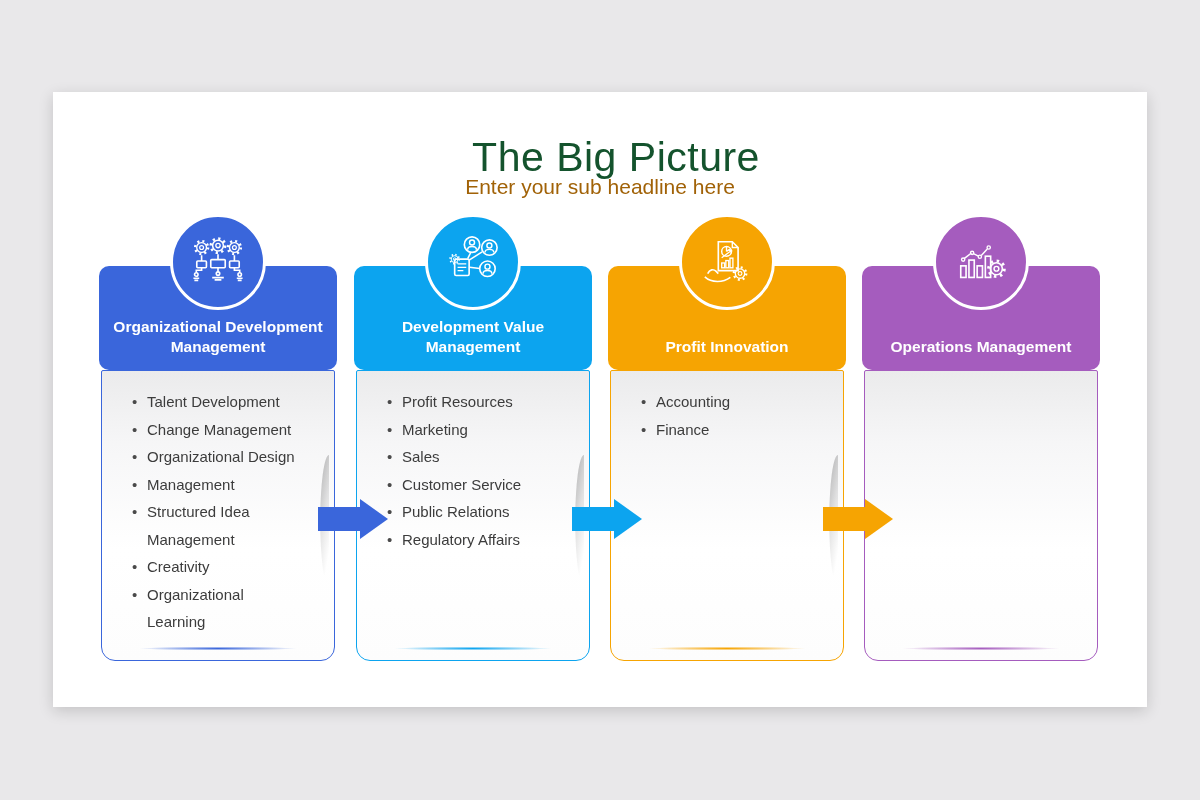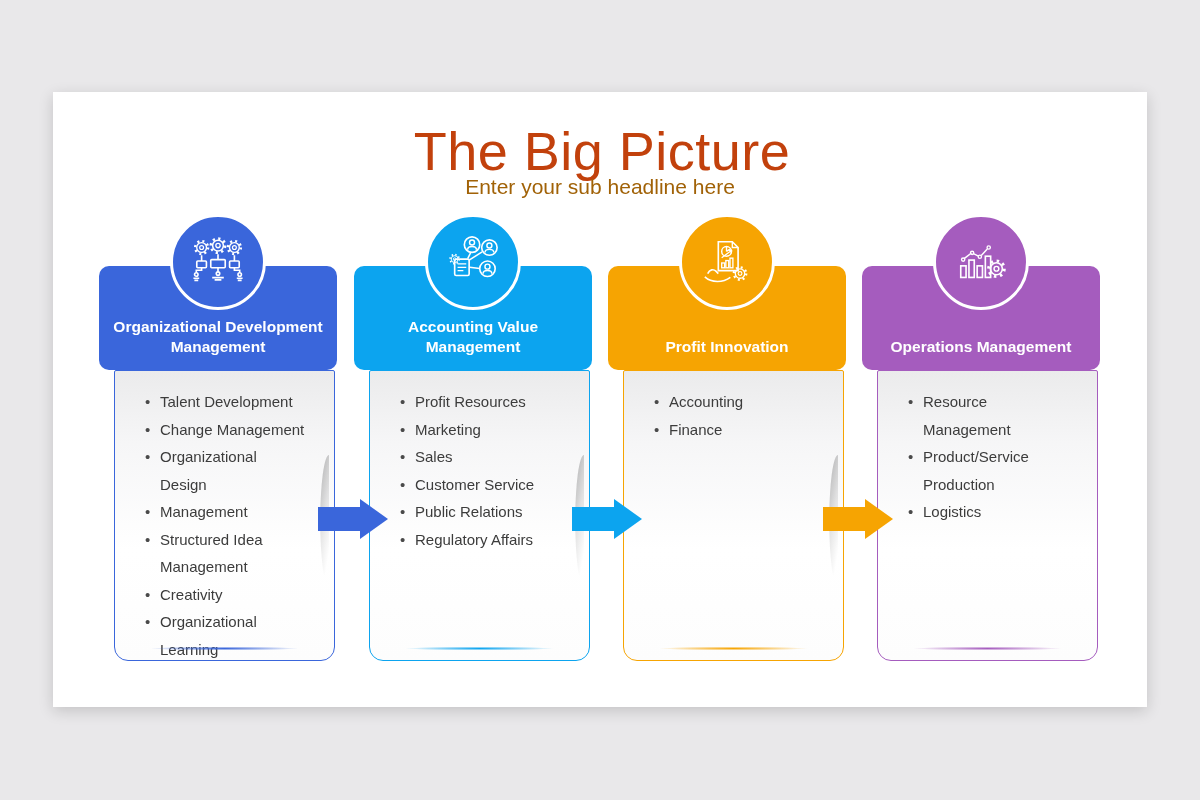--- a/index.html
+++ b/index.html
@@ -9,22 +9,22 @@
     font-family:"Liberation Sans", sans-serif;
     position:relative;overflow:hidden;
   }
   .slide{
     position:absolute;left:53px;top:92px;width:1094px;height:615px;
     background:#ffffff;
     box-shadow:0 4px 14px rgba(0,0,0,0.16);
   }
   .title{
     position:absolute;top:26px;left:0;width:100%;
-    text-align:center;font-size:54px;font-weight:400;color:#c2410c;
-    letter-spacing:0.5px;margin:2px;
+    text-align:center;font-size:41px;font-weight:400;color:#14532d;
+    letter-spacing:0.5px;margin:16px;
   }
   .subtitle{
     position:absolute;top:83px;left:0;width:100%;
     text-align:center;font-size:21px;color:#a16207;
   }
   .card{position:absolute;top:122px;width:238px;height:447px;}
   .circle{
     position:absolute;left:50%;margin-left:-48px;top:0;
     width:96px;height:96px;box-sizing:border-box;
     border:3px solid #ffffff;border-radius:50%;
@@ -35,21 +35,21 @@
   .header{
     position:absolute;top:52px;left:0;right:0;height:104px;
     background:var(--accent);border-radius:10px;
     display:flex;align-items:flex-end;justify-content:center;
   }
   .header-title{
     font-size:15.5px;font-weight:bold;color:#ffffff;text-align:center;
     line-height:20px;padding:0 8px 13px;
   }
   .panel{
-    position:absolute;top:156px;left:15px;right:2px;height:291px;
+    position:absolute;top:156px;left:2px;right:2px;height:291px;
     box-sizing:border-box;
     border:1.5px solid var(--accent);
     border-radius:2px 2px 14px 14px;
     background:linear-gradient(180deg,#ebebec 0%,#f6f6f7 25%,#ffffff 62%,#fdfdfd 100%);
   }
   .items{
     position:absolute;top:17px;left:45px;right:28px;
     list-style:none;margin:0;padding:0;
     font-size:15px;color:#3c3c3c;
   }
@@ -152,21 +152,21 @@
         <path d="M42.4,18.2 C42.4,13.8 51.6,13.8 51.6,18.2" stroke-width="1.5"></path>
         <circle cx="45" cy="35" r="8"></circle>
         <circle cx="45" cy="32.8" r="2.6" stroke-width="1.5"></circle>
         <path d="M40.4,40.2 C40.4,35.8 49.6,35.8 49.6,40.2" stroke-width="1.5"></path>
         <rect x="11" y="25" width="15" height="17" rx="1.5"></rect>
         <path d="M14,30 H23 M14,33.5 H23 M14,37 H20" stroke-width="1.4"></path>
         <use href="#gear" transform="translate(11,25) scale(0.55)"></use>
       </svg>
     </div>
     <div class="header">
-      <div class="header-title">Accounting Value Management</div>
+      <div class="header-title">Development Value Management</div>
     </div>
     <div class="panel">
       <ul class="items">
         <li>Profit Resources</li>
         <li>Marketing</li>
         <li>Sales</li>
         <li>Customer Service</li>
         <li>Public Relations</li>
         <li>Regulatory Affairs</li>
       </ul>
@@ -216,25 +216,20 @@
         <circle cx="20.8" cy="18.5" r="1.7" stroke-width="1.4"></circle>
         <circle cx="28.8" cy="22.5" r="1.7" stroke-width="1.4"></circle>
         <circle cx="38" cy="13" r="1.7" stroke-width="1.4"></circle>
         <use href="#gear" transform="translate(46,35) scale(0.95)"></use>
       </svg>
     </div>
     <div class="header">
       <div class="header-title">Operations Management</div>
     </div>
     <div class="panel">
-      <ul class="items">
-        <li>Resource Management</li>
-        <li>Product/Service Production</li>
-        <li>Logistics</li>
-      </ul>
       <div class="glow"></div>
     </div>
   </div>
 
   <div class="arrow" style="left: 265px; --accent: #3A66DB;">
     <div class="shaft"></div>
     <div class="head"></div>
   </div>
   <div class="arrow" style="left: 519px; --accent: #0CA4EF;">
     <div class="shaft"></div>

